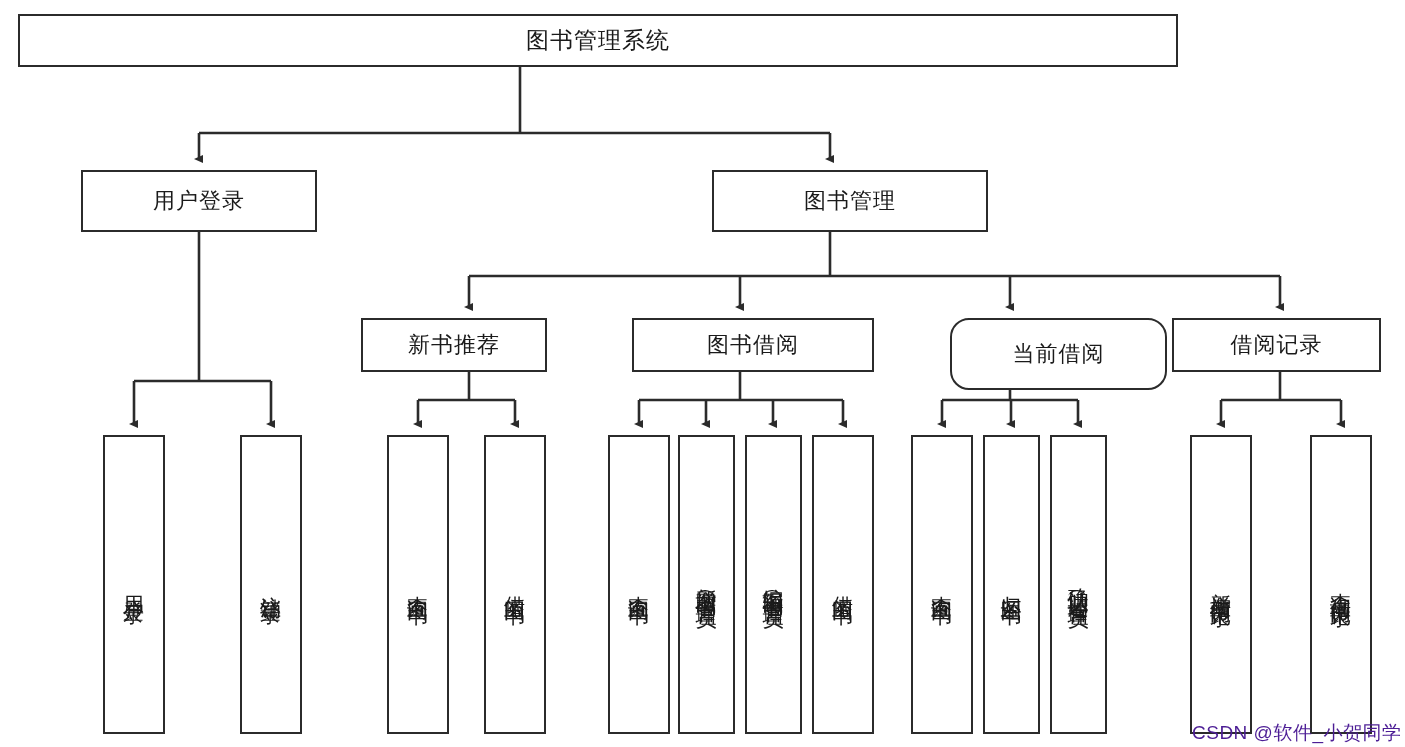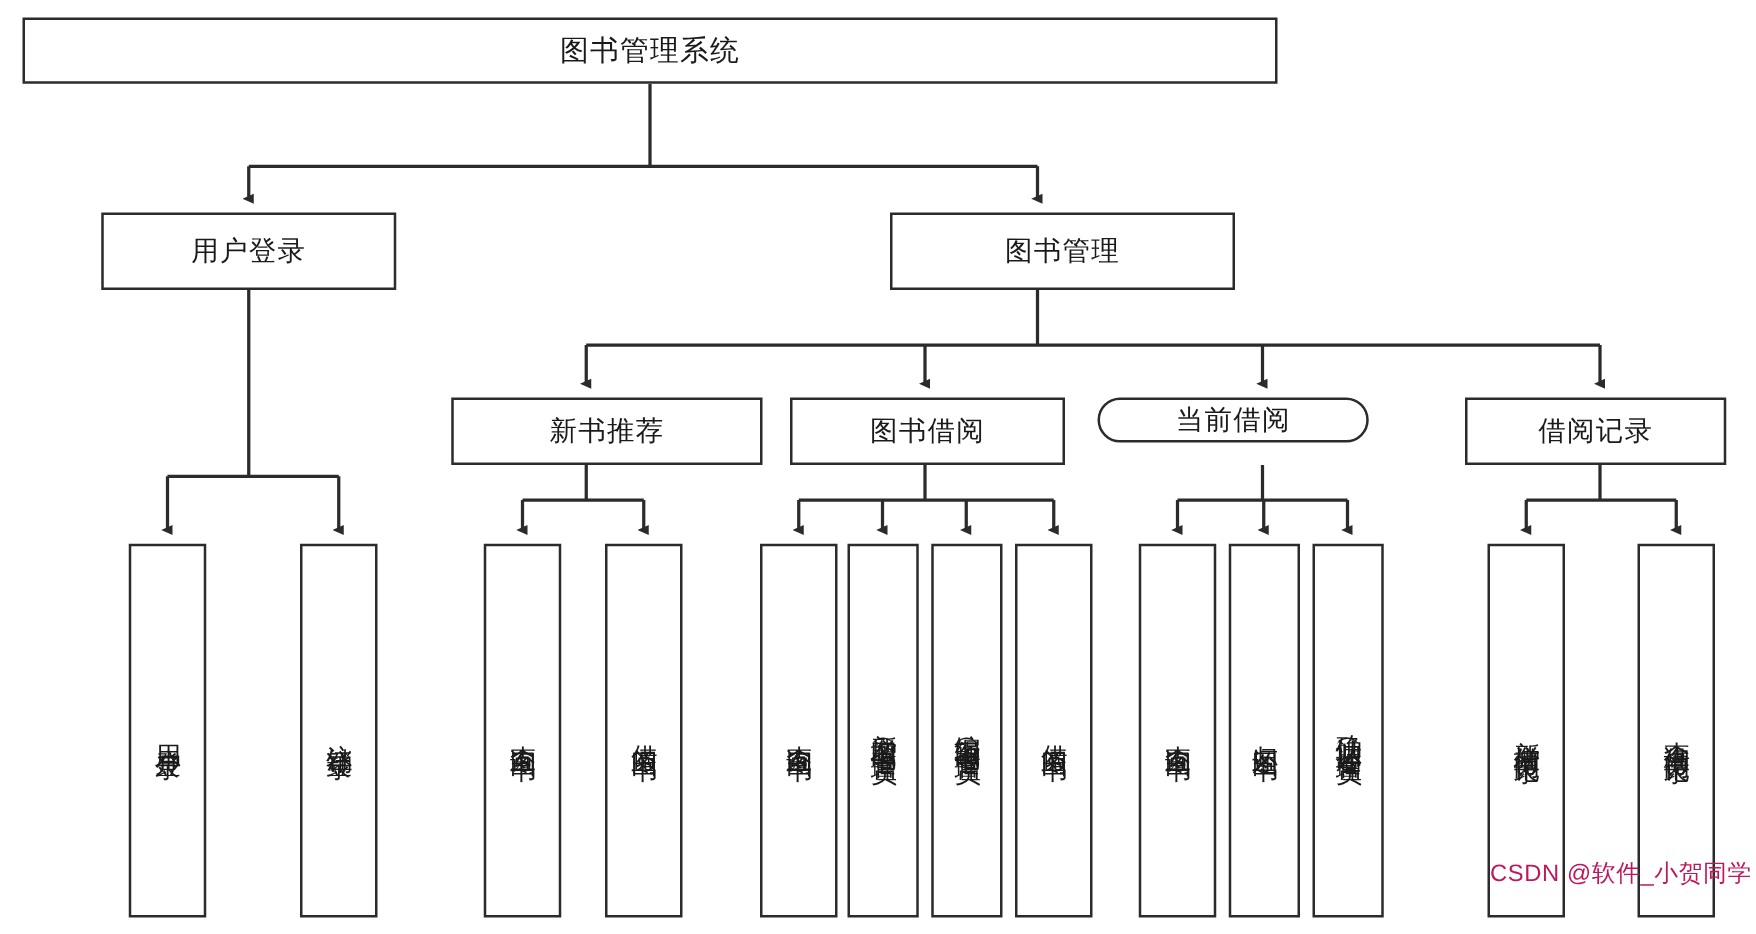--- a/index.html
+++ b/index.html
@@ -120,39 +120,39 @@
     </g>
 
     <g stroke="#2b2b2b" stroke-width="2.6" fill="none">
       <line x1="1280" y1="372" x2="1280" y2="400"></line>
       <line x1="1221" y1="400" x2="1341" y2="400"></line>
       <line x1="1221" y1="400" x2="1221" y2="424" marker-end="url(#arrow)"></line>
       <line x1="1341" y1="400" x2="1341" y2="424" marker-end="url(#arrow)"></line>
     </g>
   </svg>
 
-  <div class="node horizontal root" style="left: 18px; top: 14px; width: 1004px; height: 53px;">图书管理系统</div>
+  <div class="node horizontal root" style="left: 18px; top: 14px; width: 1160px; height: 53px;">图书管理系统</div>
 
   <div class="node horizontal" style="left: 81px; top: 170px; width: 236px; height: 62px;">用户登录</div>
   <div class="node horizontal" style="left: 712px; top: 170px; width: 276px; height: 62px;">图书管理</div>
 
-  <div class="node horizontal" style="left: 361px; top: 318px; width: 249px; height: 54px;">新书推荐</div>
-  <div class="node horizontal" style="left: 632px; top: 318px; width: 220px; height: 54px;">图书借阅</div>
-  <div class="node horizontal" style="left: 878px; top: 318px; width: 217px; height: 36px; border-radius: 19px;">当前借阅</div>
+  <div class="node horizontal" style="left: 361px; top: 318px; width: 186px; height: 54px;">新书推荐</div>
+  <div class="node horizontal" style="left: 632px; top: 318px; width: 242px; height: 54px;">图书借阅</div>
+  <div class="node horizontal" style="left: 950px; top: 318px; width: 217px; height: 72px; border-radius: 19px;">当前借阅</div>
   <div class="node horizontal" style="left: 1172px; top: 318px; width: 209px; height: 54px;">借阅记录</div>
 
   <div class="node vertical" style="left: 103px; top: 435px; width: 62px; height: 299px;">用户登录</div>
   <div class="node vertical" style="left: 240px; top: 435px; width: 62px; height: 299px;">注销登录</div>
   <div class="node vertical" style="left: 387px; top: 435px; width: 62px; height: 299px;">查询图书</div>
   <div class="node vertical" style="left: 484px; top: 435px; width: 62px; height: 299px;">借阅图书</div>
   <div class="node vertical" style="left: 608px; top: 435px; width: 62px; height: 299px;">查询图书</div>
   <div class="node vertical" style="left: 678px; top: 435px; width: 57px; height: 299px;">新增图书（管理员）</div>
   <div class="node vertical" style="left: 745px; top: 435px; width: 57px; height: 299px;">编辑图书（管理员）</div>
   <div class="node vertical" style="left: 812px; top: 435px; width: 62px; height: 299px;">借阅图书</div>
   <div class="node vertical" style="left: 911px; top: 435px; width: 62px; height: 299px;">查询图书</div>
   <div class="node vertical" style="left: 983px; top: 435px; width: 57px; height: 299px;">归还图书</div>
   <div class="node vertical" style="left: 1050px; top: 435px; width: 57px; height: 299px;">确认归还（管理员）</div>
   <div class="node vertical" style="left: 1190px; top: 435px; width: 62px; height: 299px;">新增借阅记录</div>
   <div class="node vertical" style="left: 1310px; top: 435px; width: 62px; height: 299px;">查询借阅记录</div>
 
-  <div class="watermark" style="left: 1192px; top: 686px; color: #be185d;">CSDN @软件_小贺同学</div>
+  <div class="watermark" style="left: 1192px; top: 720px; color: #4c1d95;">CSDN @软件_小贺同学</div>
 
 </div>
 
 </body></html>

